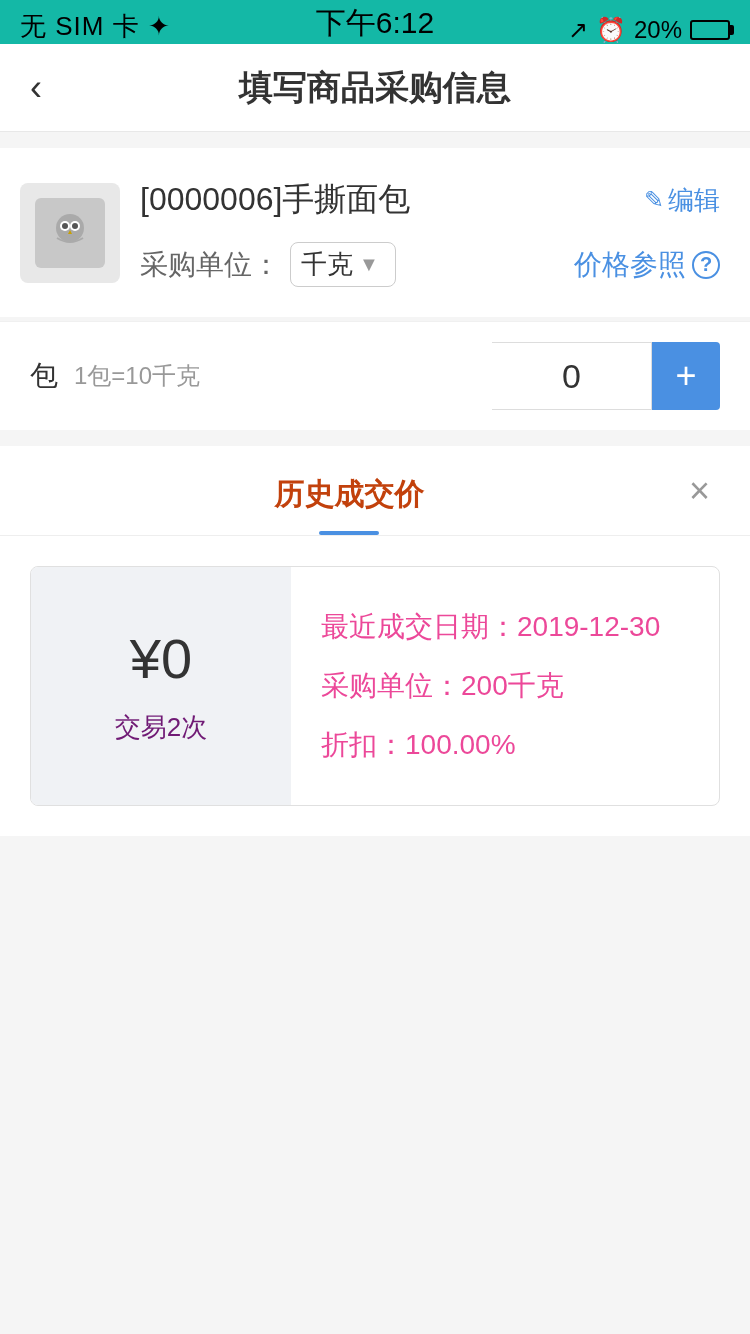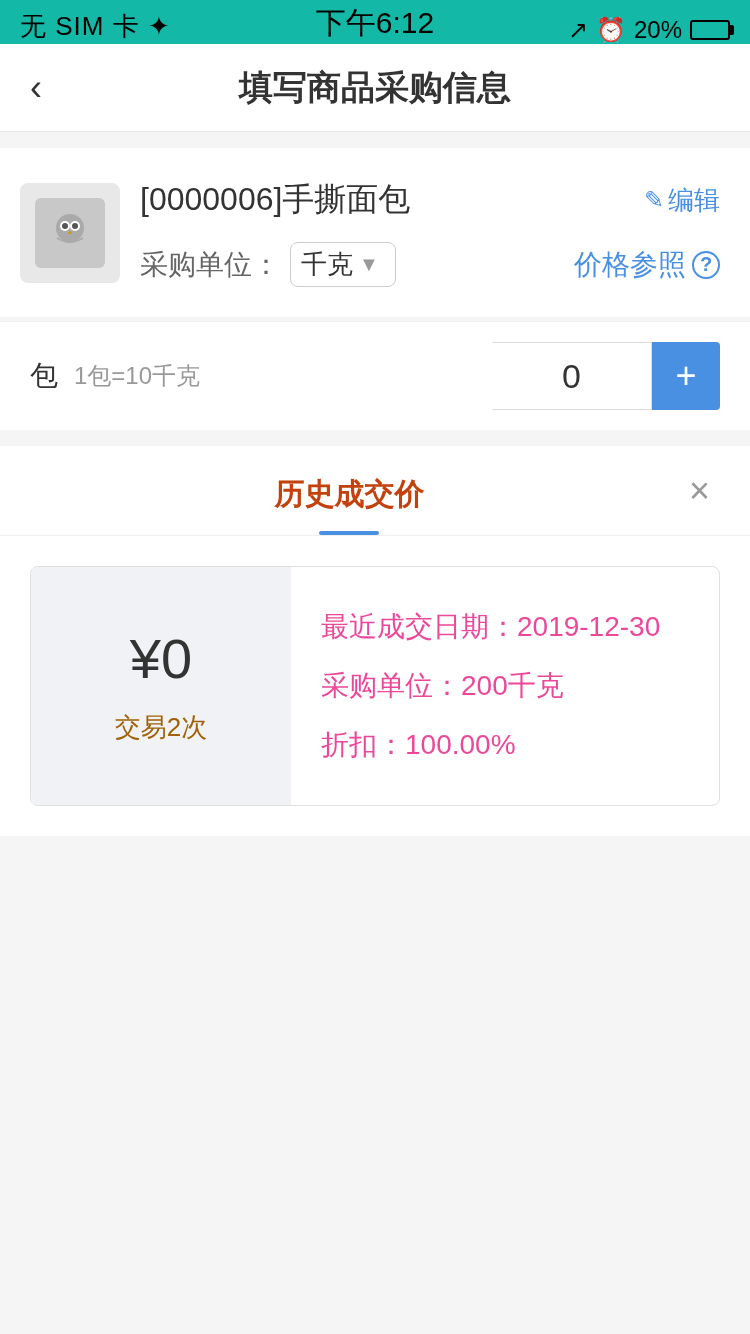--- a/index.html
+++ b/index.html
@@ -315,21 +315,21 @@
       justify-content: center;
       padding: 40px 20px;
     }
     .price-amount {
       font-size: 56px;
       color: #333;
       font-weight: 300;
     }
     .price-trades {
       font-size: 26px;
-      color: #a16207;
+      color: #701a75;
       margin-top: 19px;
     }
     .price-right {
       flex: 1;
       padding: 40px 30px;
       display: flex;
       flex-direction: column;
       gap: 20px;
       justify-content: center;
     }

